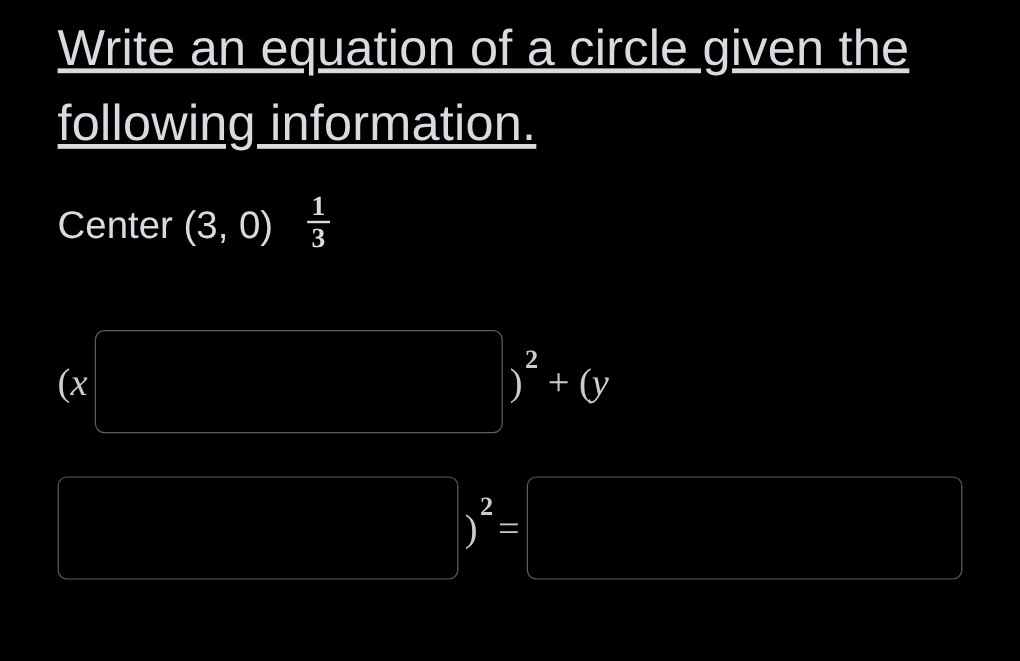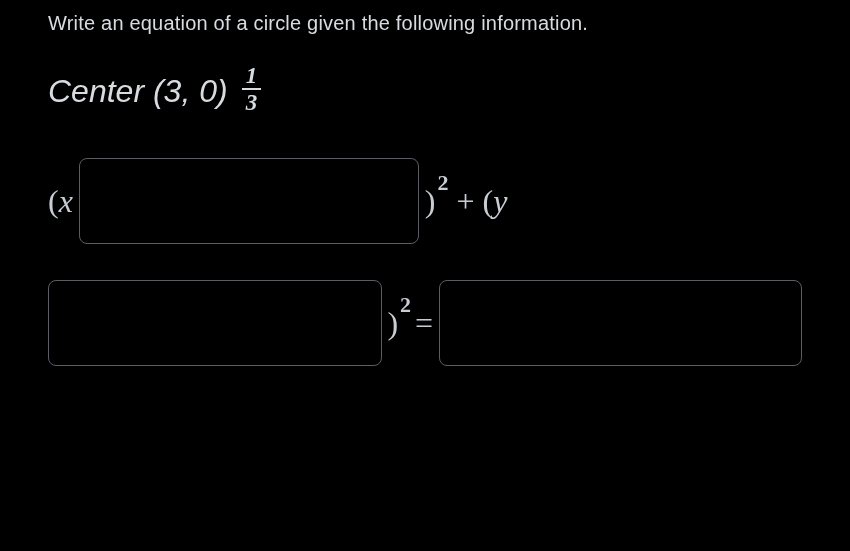--- a/index.html
+++ b/index.html
@@ -10,34 +10,34 @@
   body {
     background: #000;
     width: 850px;
     height: 551px;
     font-family: 'Segoe UI', Arial, sans-serif;
     color: #d8dce0;
     padding: 8px 48px;
     overflow: hidden;
   }
   .problem-text {
-    font-size: 20px;
+    font-size: 42px;
     line-height: 1.5;
     font-weight: 300;
     letter-spacing: 0.2px;
     margin-bottom: 28px;
+    text-decoration: underline;
   }
   .given-row {
     font-size: 32px;
     font-weight: 300;
     display: flex;
     align-items: center;
-    gap: 10px;
-    margin-bottom: 42px;
-    font-style: italic;
+    gap: 24px;
+    margin-bottom: 63px;
   }
   .fraction {
     display: inline-flex;
     flex-direction: column;
     align-items: center;
     vertical-align: middle;
     line-height: 1;
     font-family: 'Georgia', 'Times New Roman', serif;
     font-weight: 600;
     font-size: 23px;

